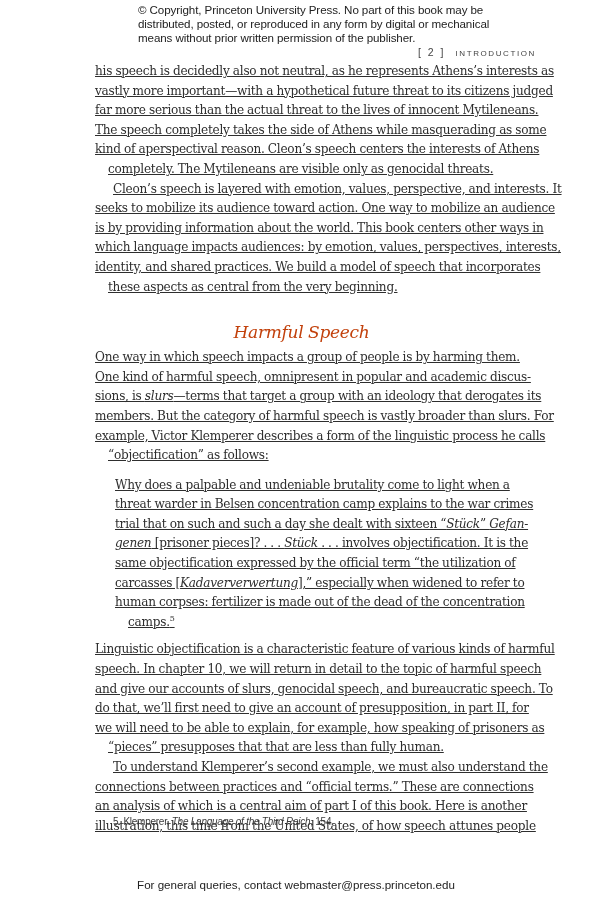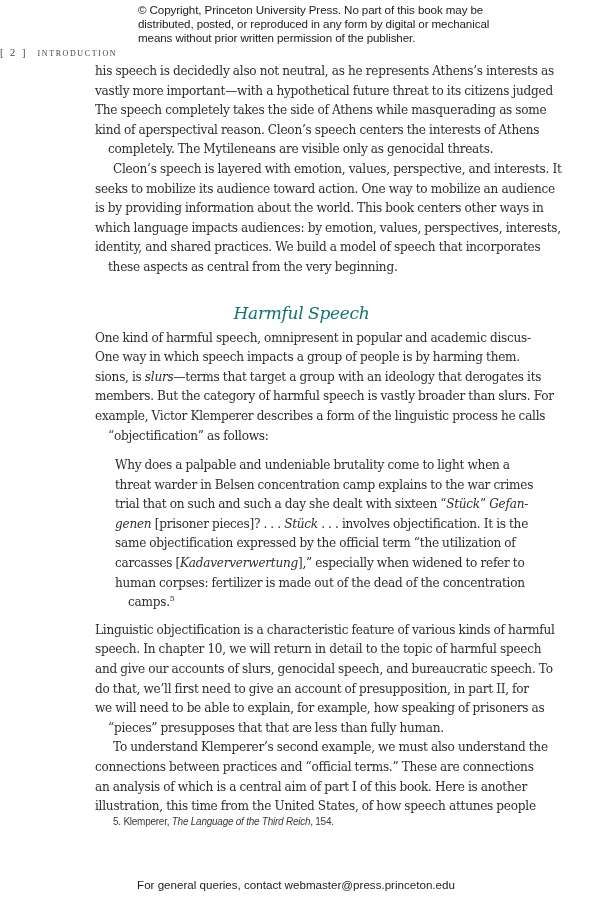--- a/index.html
+++ b/index.html
@@ -24,22 +24,22 @@
       line-height: 14px;
       color: #222;
       letter-spacing: -0.1px;
     }
     .copyright div { white-space: nowrap; }
     .running-head {
       position: absolute;
       left: 0;
       width: 536px;
       top: 45px;
-      text-align: left;
-      font-family: Liberation Serif, serif;
+      text-align: right;
+      font-family: Liberation Sans, sans-serif;
       font-size: 10.5px;
       letter-spacing: 1.4px;
       color: #444;
     }
     .running-head .pg { margin-right: 10px; letter-spacing: 2px; }
     .running-head .title { font-variant: small-caps; text-transform: lowercase; font-size: 12px; letter-spacing: 1.6px; }
     .body-text {
       position: absolute;
       left: 95px;
       top: 62px;
@@ -49,31 +49,31 @@
       line-height: 19.6px;
       color: #2e2e2e;
       letter-spacing: -0.25px;
       word-spacing: -0.3px;
     }
     .body-text p {
       margin: 0;
       text-align: justify;
       text-align-last: left;
     }
-    .line { display: block; white-space: nowrap; text-align: justify; text-align-last: justify; }
+    .line { display: block; white-space: nowrap; text-align: justify; text-align-last: justify; text-decoration: underline; }
     .line.last { text-align-last: left; margin-left: 13px; }
     .section-heading {
       margin: 24px 0 0 0;
       height: 27px;
       text-align: center;
       font-family: "DejaVu Serif", serif;
       font-style: italic;
       font-size: 17px;
       line-height: 22px;
-      color: #0f766e;
+      color: #c2410c;
       letter-spacing: -0.3px;
     }
     .blockquote {
       margin: 10px 8px 8px 20px;
     }
     sup {
       font-size: 8px;
       line-height: 0;
       vertical-align: 5px;
     }
@@ -110,39 +110,40 @@
 
 <div class="running-head">
   <span class="pg">[ 2 ]</span><span class="title">Introduction</span>
 </div>
 
 <div class="body-text">
 
   <p>
     <span class="line">his speech is decidedly also not neutral, as he represents Athens’s interests as</span>
     <span class="line">vastly more important—with a hypothetical future threat to its citizens judged</span>
+    <span class="line">far more serious than the actual threat to the lives of innocent Mytileneans.</span>
     <span class="line">The speech completely takes the side of Athens while masquerading as some</span>
     <span class="line">kind of aperspectival reason. Cleon’s speech centers the interests of Athens</span>
     <span class="line last">completely. The Mytileneans are visible only as genocidal threats.</span>
   </p>
 
   <p>
     <span class="line" style="padding-left:18px">Cleon’s speech is layered with emotion, values, perspective, and interests. It</span>
     <span class="line">seeks to mobilize its audience toward action. One way to mobilize an audience</span>
     <span class="line">is by providing information about the world. This book centers other ways in</span>
     <span class="line">which language impacts audiences: by emotion, values, perspectives, interests,</span>
     <span class="line">identity, and shared practices. We build a model of speech that incorporates</span>
     <span class="line last">these aspects as central from the very beginning.</span>
   </p>
 
   <div class="section-heading">Harmful Speech</div>
 
   <p>
+    <span class="line">One way in which speech impacts a group of people is by harming them.</span>
     <span class="line">One kind of harmful speech, omnipresent in popular and academic discus-</span>
-    <span class="line">One way in which speech impacts a group of people is by harming them.</span>
     <span class="line"><span>sions, is </span><em>slurs</em><span>—terms that target a group with an ideology that derogates its</span></span>
     <span class="line">members. But the category of harmful speech is vastly broader than slurs. For</span>
     <span class="line">example, Victor Klemperer describes a form of the linguistic process he calls</span>
     <span class="line last">“objectification” as follows:</span>
   </p>
 
   <div class="blockquote">
     <span class="line">Why does a palpable and undeniable brutality come to light when a</span>
     <span class="line">threat warder in Belsen concentration camp explains to the war crimes</span>
     <span class="line"><span>trial that on such and such a day she dealt with sixteen “</span><em>Stück</em><span>” </span><em>Gefan-</em></span>

